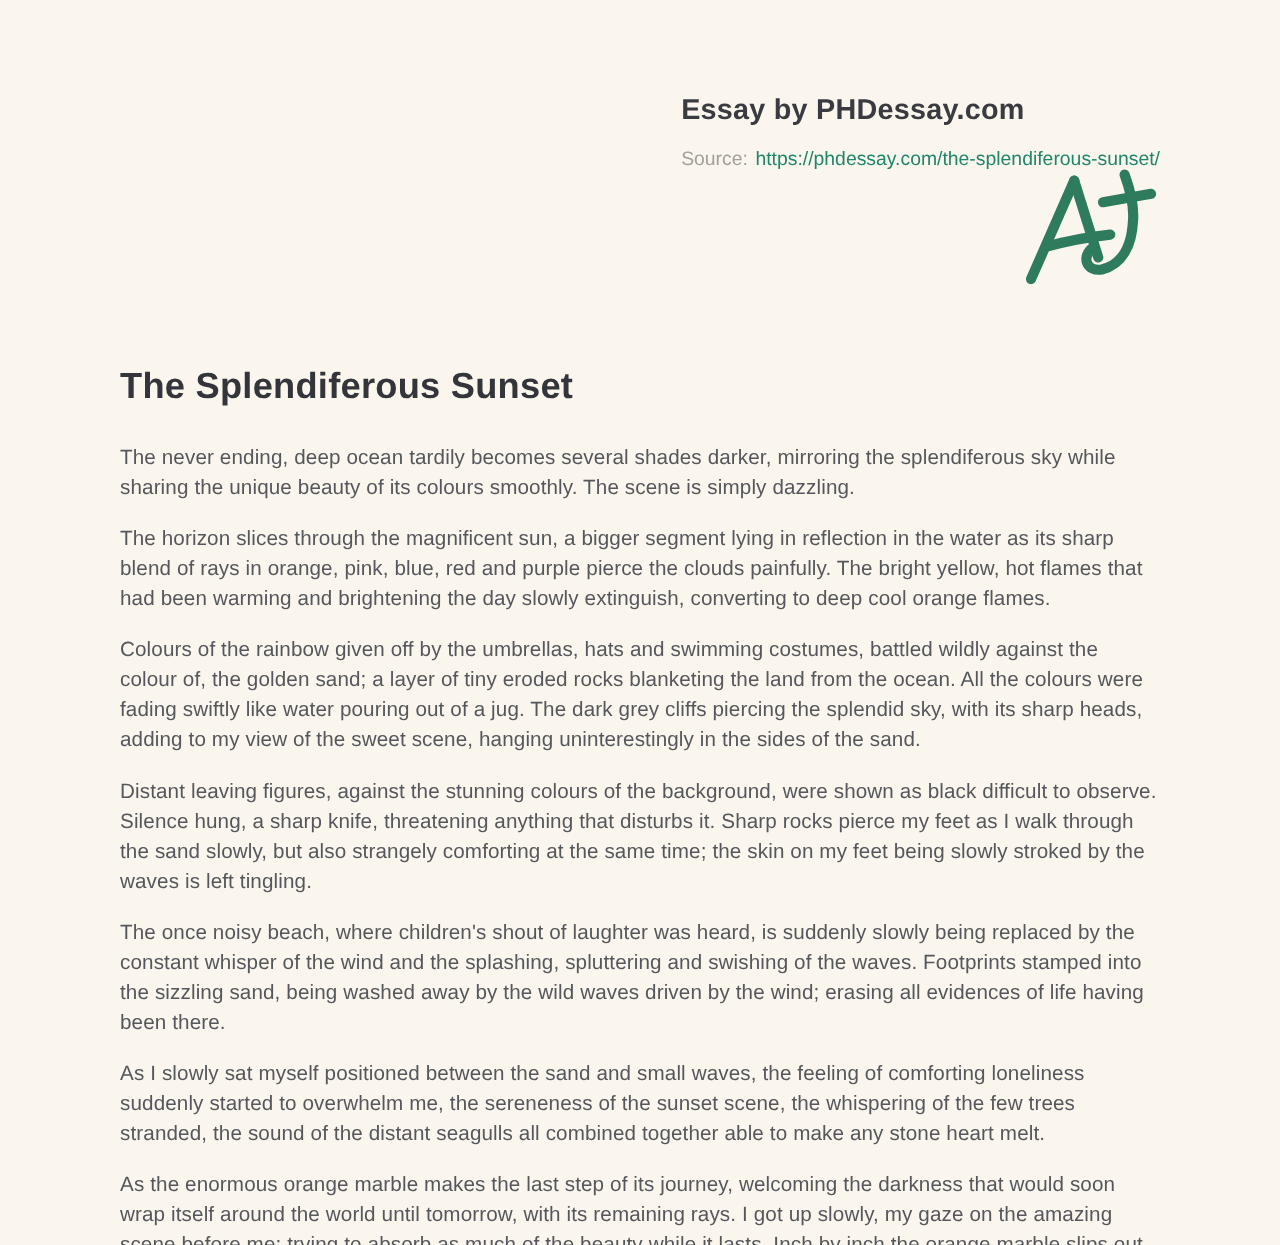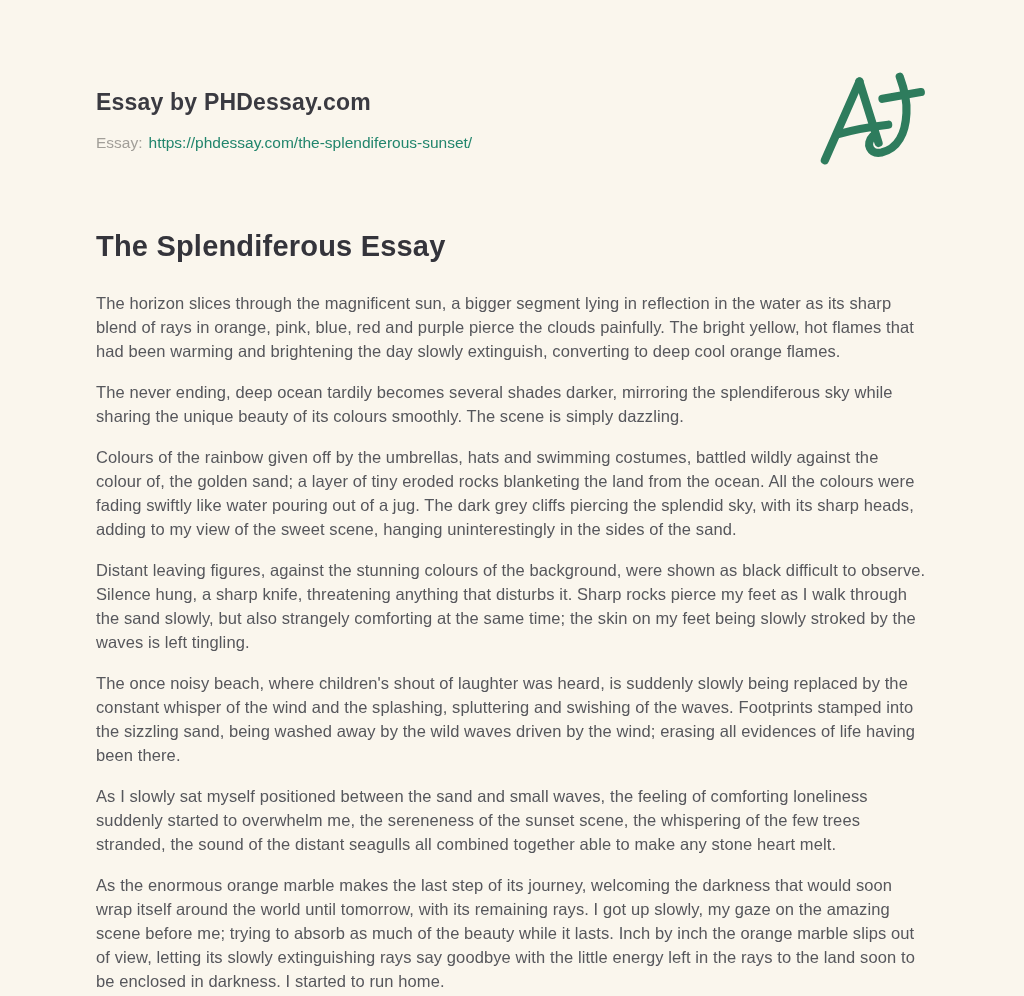--- a/index.html
+++ b/index.html
@@ -19,21 +19,22 @@
   .page {
     width: 1024px;
     height: 996px;
     padding: 74px 96px 40px 96px;
     background: #faf6ed;
   }
 
   .header {
     display: flex;
     justify-content: space-between;
-    align-items: center;
+    align-items: flex-end;
+    flex-direction: column;
   }
 
   .byline {
     font-size: 23px;
     font-weight: 700;
     letter-spacing: 0.2px;
     color: #3a3a41;
     margin: 0 0 18px 0;
   }
 
@@ -81,42 +82,42 @@
 </style>
 </head>
 <body>
 
 <div class="page">
 
   <div class="header">
     <div class="header-left">
       <h1 class="byline">Essay by PHDessay.com</h1>
       <div class="source-line">
-        <span class="source-label">Essay:</span><a class="source-link" href="#">https://phdessay.com/the-splendiferous-sunset/</a>
+        <span class="source-label">Source:</span><a class="source-link" href="#">https://phdessay.com/the-splendiferous-sunset/</a>
       </div>
     </div>
 
     <div class="logo">
       <svg viewBox="0 0 120 100" fill="none" xmlns="http://www.w3.org/2000/svg">
         <g stroke="#2e7c5d" stroke-width="8.5" stroke-linecap="round" stroke-linejoin="round" fill="none">
           <path d="M14 94 L50 12"></path>
           <path d="M50 12 L70 76"></path>
           <path d="M27 67 C 45 62, 62 59, 80 57"></path>
           <path d="M74 30 L114 23"></path>
           <path d="M92 7 C 96 18, 100 32, 99 45 C 98 66, 90 82, 73 86 C 61 88, 56 77, 64 69"></path>
         </g>
       </svg>
     </div>
   </div>
 
-  <h2 class="title">The Splendiferous Essay</h2>
+  <h2 class="title">The Splendiferous Sunset</h2>
 
   <div class="content">
+    <p>The never ending, deep ocean tardily becomes several shades darker, mirroring the splendiferous sky while sharing the unique beauty of its colours smoothly. The scene is simply dazzling.</p>
     <p>The horizon slices through the magnificent sun, a bigger segment lying in reflection in the water as its sharp blend of rays in orange, pink, blue, red and purple pierce the clouds painfully. The bright yellow, hot flames that had been warming and brightening the day slowly extinguish, converting to deep cool orange flames.</p>
-    <p>The never ending, deep ocean tardily becomes several shades darker, mirroring the splendiferous sky while sharing the unique beauty of its colours smoothly. The scene is simply dazzling.</p>
     <p>Colours of the rainbow given off by the umbrellas, hats and swimming costumes, battled wildly against the colour of, the golden sand; a layer of tiny eroded rocks blanketing the land from the ocean. All the colours were fading swiftly like water pouring out of a jug. The dark grey cliffs piercing the splendid sky, with its sharp heads, adding to my view of the sweet scene, hanging uninterestingly in the sides of the sand.</p>
     <p>Distant leaving figures, against the stunning colours of the background, were shown as black difficult to observe. Silence hung, a sharp knife, threatening anything that disturbs it. Sharp rocks pierce my feet as I walk through the sand slowly, but also strangely comforting at the same time; the skin on my feet being slowly stroked by the waves is left tingling.</p>
     <p>The once noisy beach, where children's shout of laughter was heard, is suddenly slowly being replaced by the constant whisper of the wind and the splashing, spluttering and swishing of the waves. Footprints stamped into the sizzling sand, being washed away by the wild waves driven by the wind; erasing all evidences of life having been there.</p>
     <p>As I slowly sat myself positioned between the sand and small waves, the feeling of comforting loneliness suddenly started to overwhelm me, the sereneness of the sunset scene, the whispering of the few trees stranded, the sound of the distant seagulls all combined together able to make any stone heart melt.</p>
     <p>As the enormous orange marble makes the last step of its journey, welcoming the darkness that would soon wrap itself around the world until tomorrow, with its remaining rays. I got up slowly, my gaze on the amazing scene before me; trying to absorb as much of the beauty while it lasts. Inch by inch the orange marble slips out of view, letting its slowly extinguishing rays say goodbye with the little energy left in the rays to the land soon to be enclosed in darkness. I started to run home.</p>
   </div>
 
 </div>
 
 </body></html>

